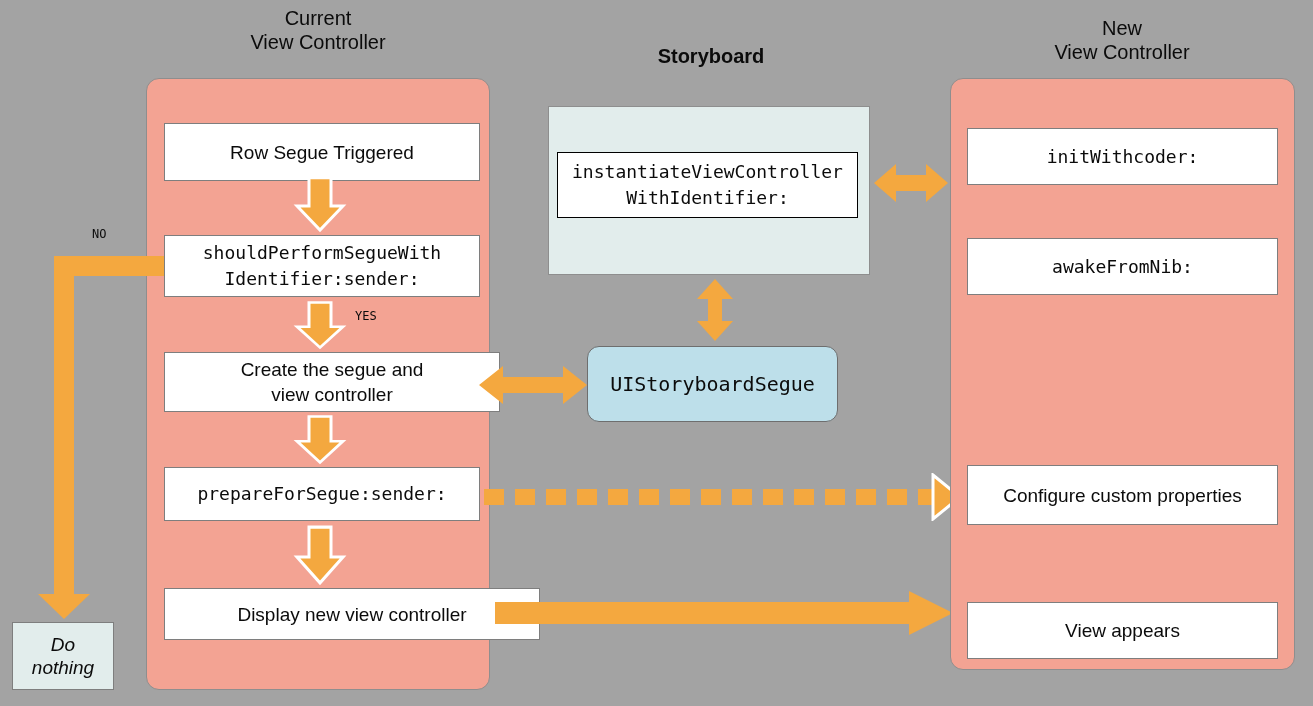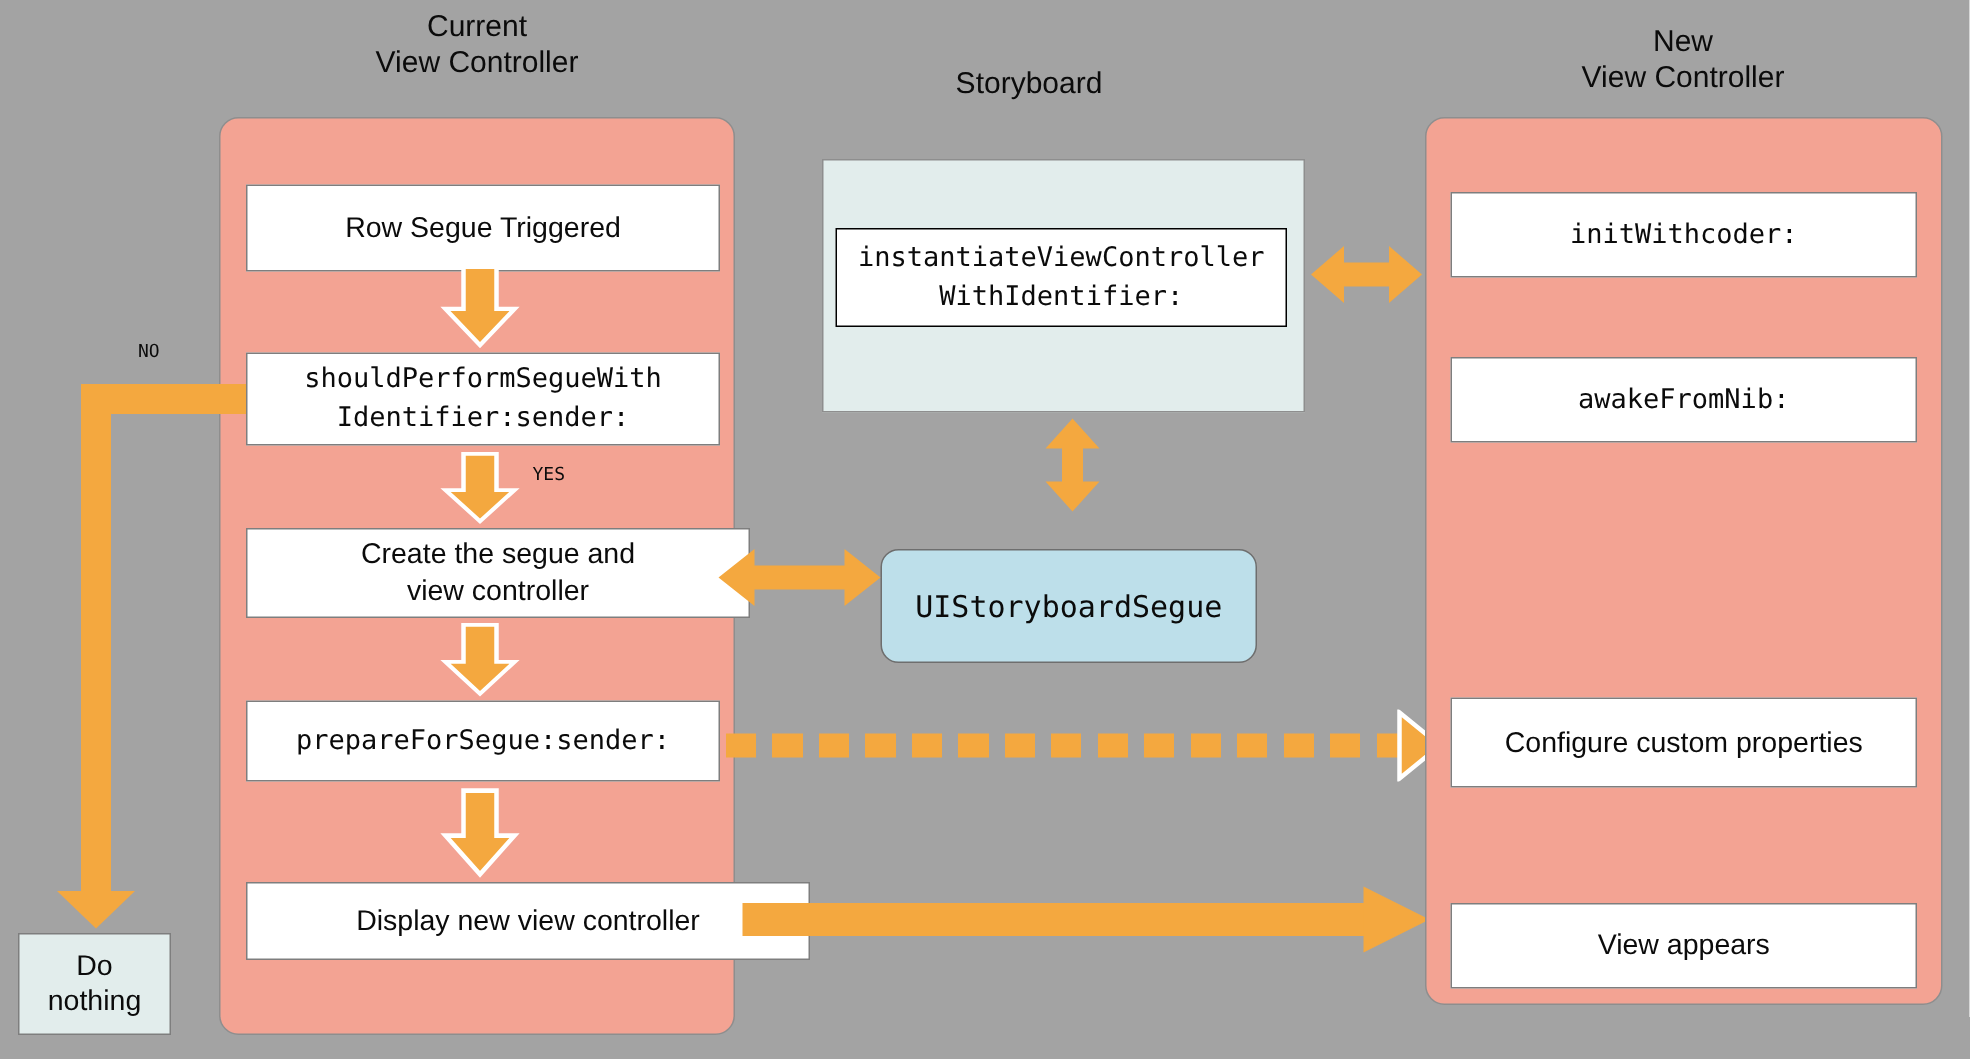--- a/index.html
+++ b/index.html
@@ -35,46 +35,46 @@
     font-size:19px;line-height:25px;
   }
   .mono{font-family:"DejaVu Sans Mono","Liberation Mono",monospace;font-size:18px;line-height:26px;}
   .codebox{
     background:#fff;border:1.5px solid #000;box-sizing:border-box;
     display:flex;align-items:center;justify-content:center;
   }
   .seguebox{
     background:var(--lightblue);border:1.5px solid #6E6E6E;border-radius:12px;box-sizing:border-box;
     display:flex;align-items:center;justify-content:center;
-    font-family:"DejaVu Sans Mono","Liberation Mono",monospace;font-size:20px;margin-top:20px;
+    font-family:"DejaVu Sans Mono","Liberation Mono",monospace;font-size:20px;
   }
   .donothing{
     background:var(--paleteal);border:1.5px solid var(--boxborder);box-sizing:border-box;
     display:flex;align-items:center;justify-content:center;
-    font-size:19px;line-height:23px;
+    font-size:19px;line-height:23px;font-style:italic;
   }
   .decision{
     font-family:"DejaVu Sans Mono","Liberation Mono",monospace;
     font-size:12px;
   }
   .orect{background:var(--orange);}
   .dashes{
     height:16px;
     background:repeating-linear-gradient(90deg,var(--orange) 0 20px,transparent 20px 31px);
   }
   svg{display:block;}
 </style>
 </head>
 <body>
 
 <div class="canvas">
 
   <div class="abs title txt" style="left:168px;top:6px;width:300px;">Current
 View Controller</div>
-  <div class="abs title txt" style="left:536px;top:44px;width:300px;">Storyboard</div>
+  <div class="abs title txt" style="left:561px;top:44px;width:300px;font-weight:bold;">Storyboard</div>
   <div class="abs title txt" style="left:972px;top:16px;width:300px;">New
 View Controller</div>
 
   <div class="abs panel" style="left:146px;top:78px;width:344px;height:612px;"></div>
 
   <div class="abs orect" style="left:58px;top:256px;width:110px;height:20px;"></div>
   <div class="abs orect" style="left:54px;top:256px;width:20px;height:340px;"></div>
   <svg class="abs" style="left:37px;top:594px;" width="54" height="26" viewBox="0 0 54 26">
     <polygon points="1,0 53,0 27,25" fill="#F4A83F"></polygon>
   </svg>

